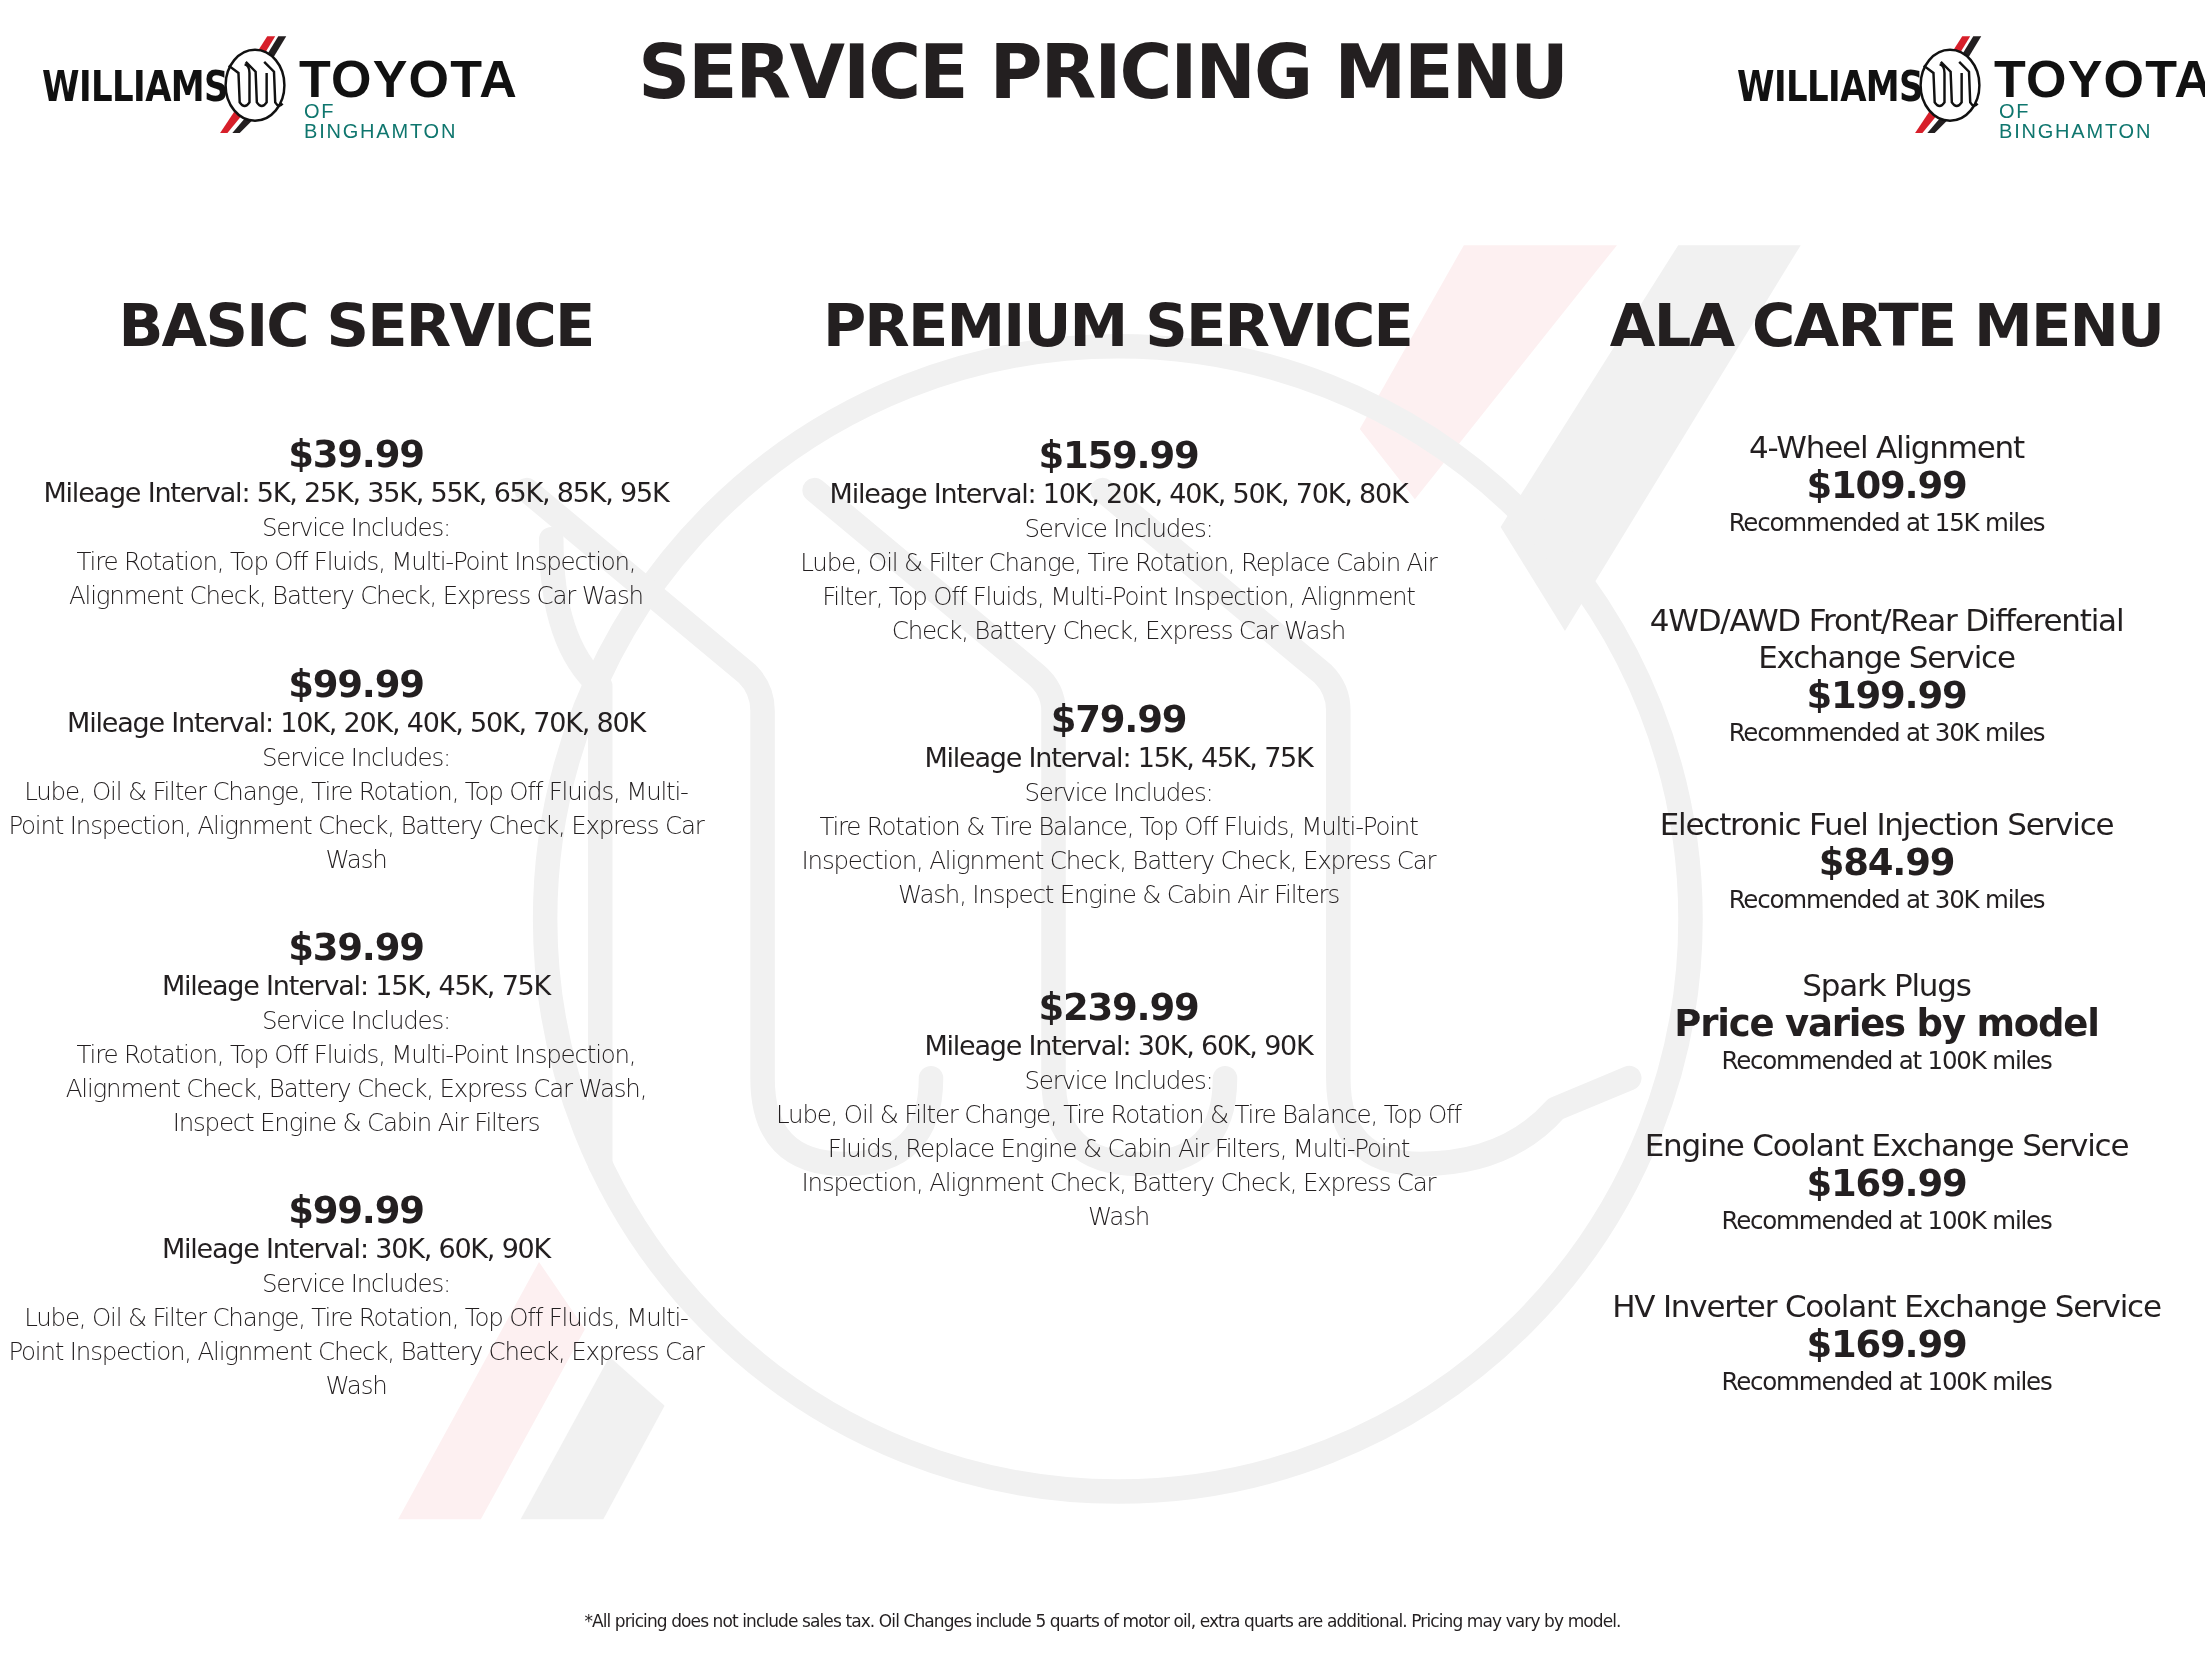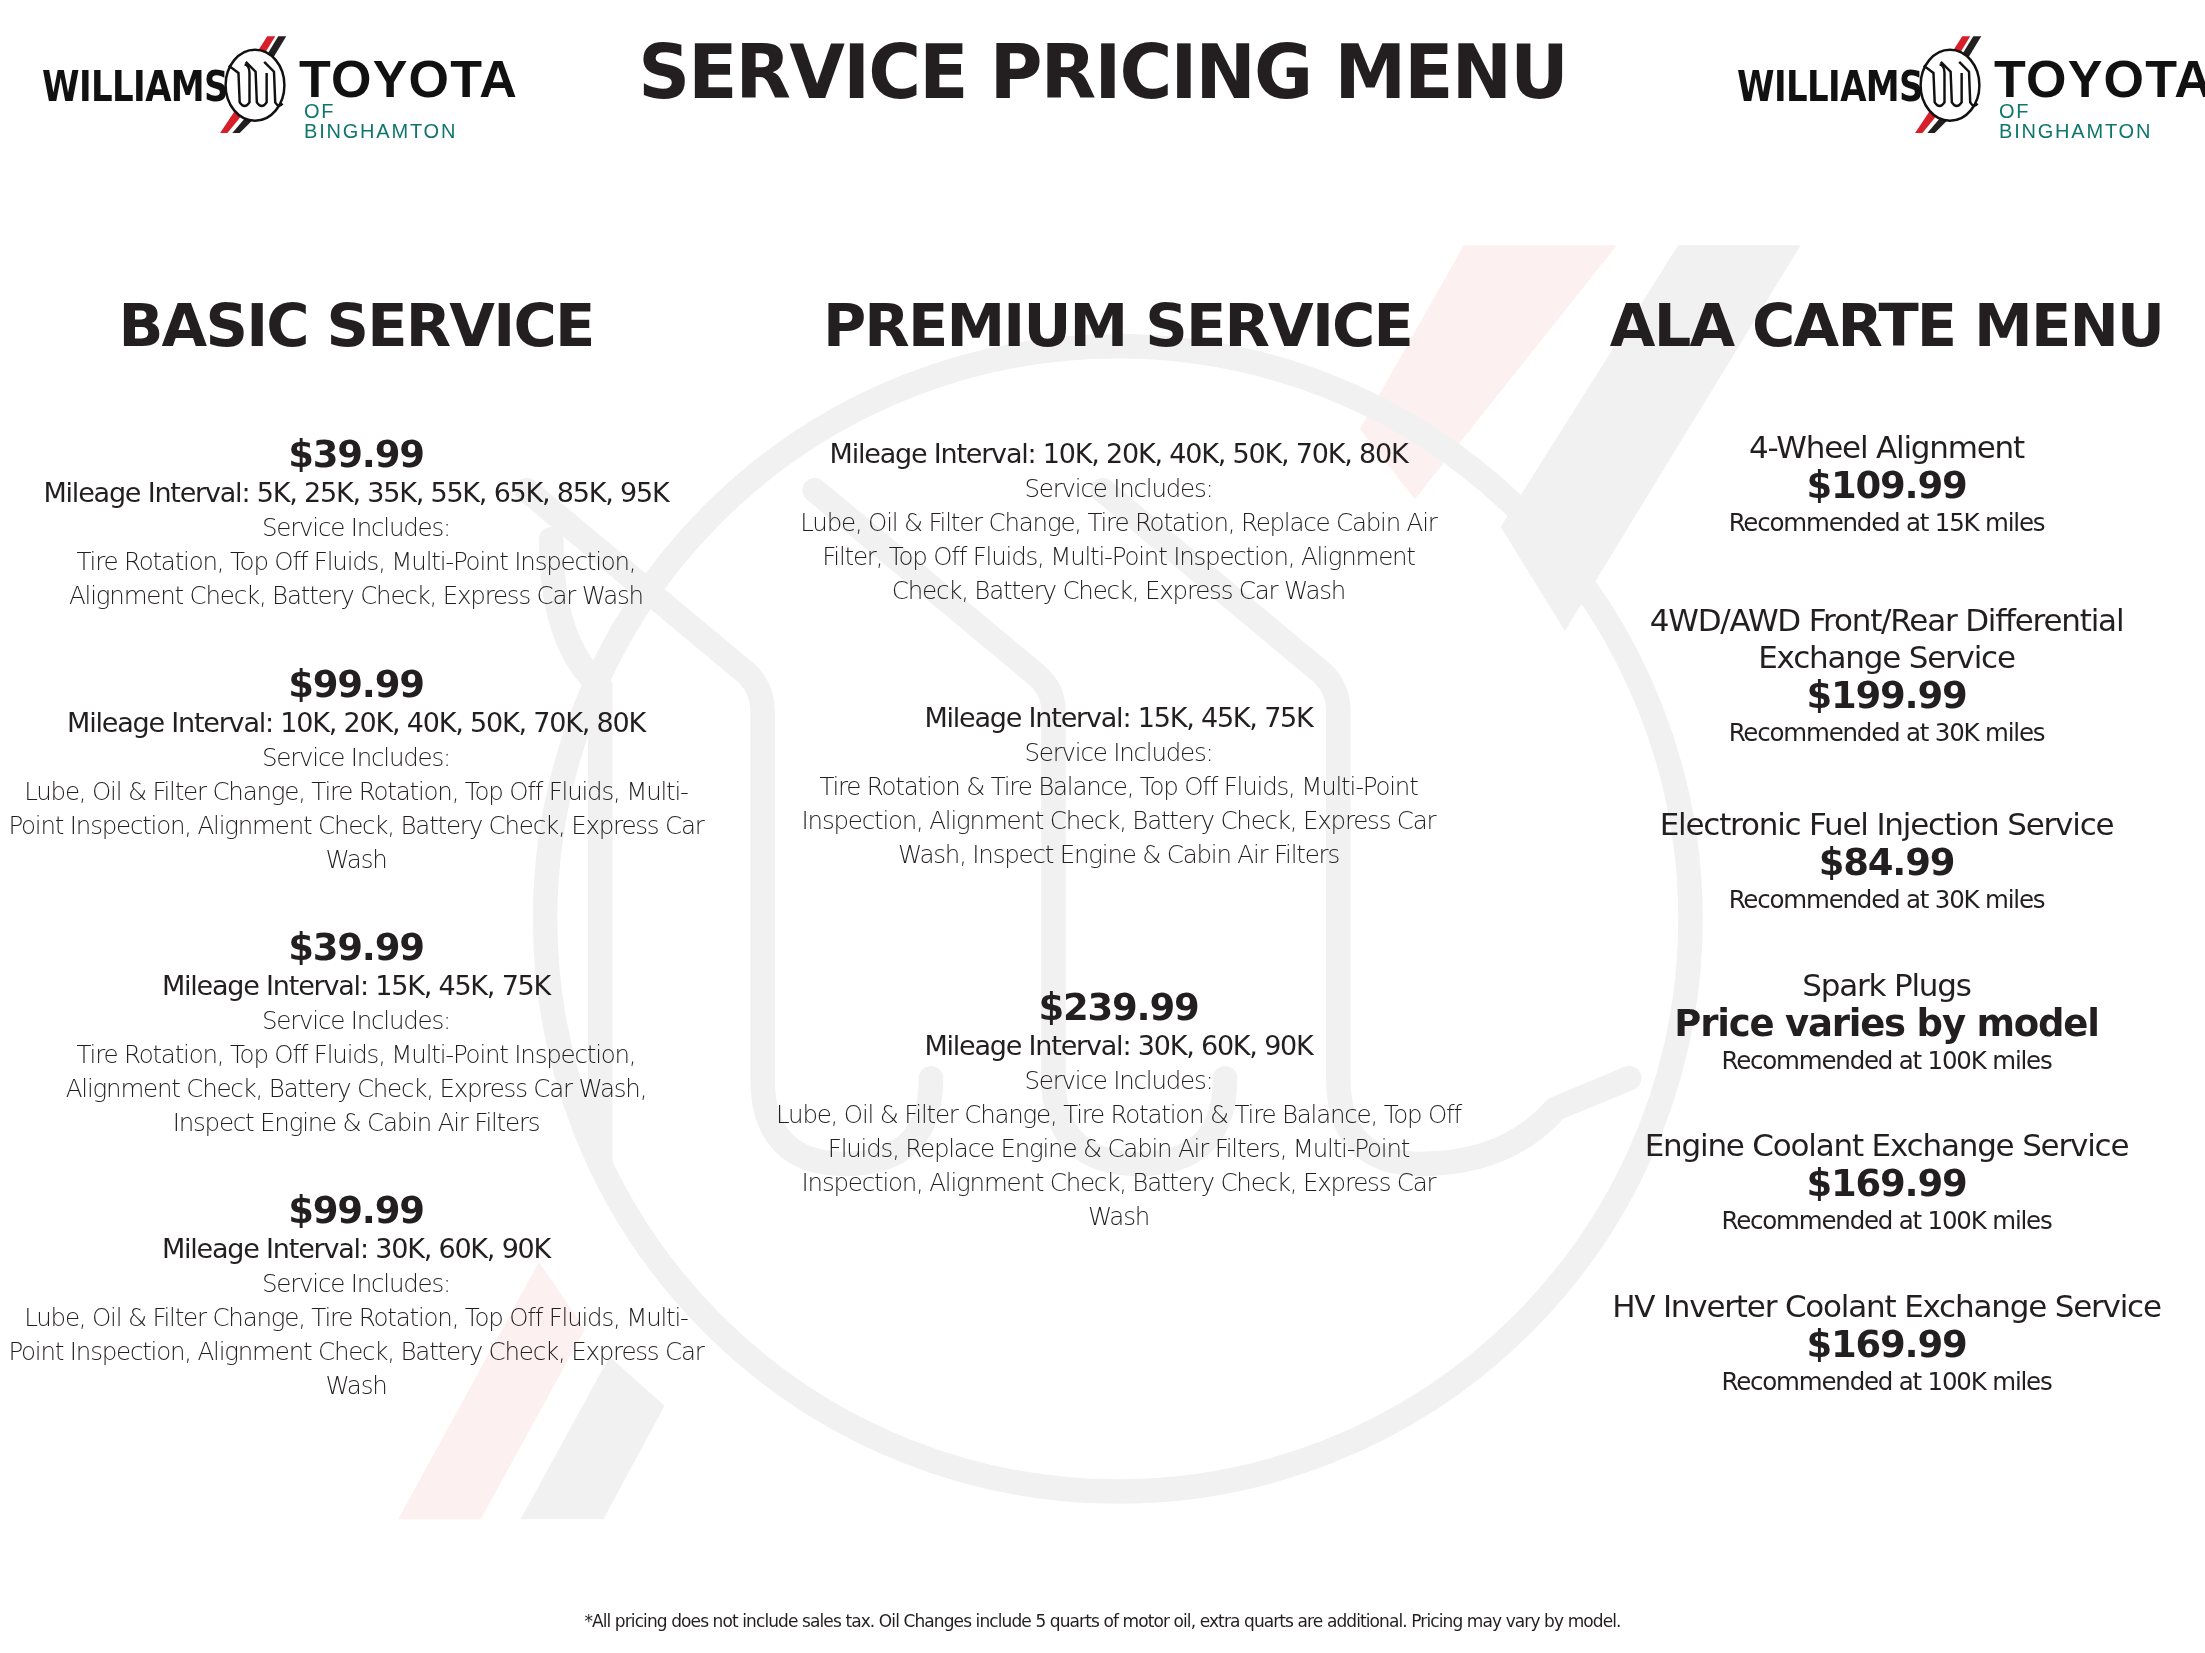--- a/index.html
+++ b/index.html
@@ -149,25 +149,27 @@
   <div class="pkg" style="top:1191px;">
     <div class="price">$99.99</div>
     <div class="mileage">Mileage Interval: 30K, 60K, 90K</div>
     <div class="incl-label">Service Includes:</div>
     <div class="incl">Lube, Oil &amp; Filter Change, Tire Rotation, Top Off Fluids, Multi-Point Inspection, Alignment Check, Battery Check, Express Car Wash</div>
   </div>
 </div>
 
 <div class="col" style="left:757px; top:0;">
   <div class="pkg" style="top:436px;">
+    <div class="price">$159.99</div>
     <div class="mileage">Mileage Interval: 10K, 20K, 40K, 50K, 70K, 80K</div>
     <div class="incl-label">Service Includes:</div>
     <div class="incl" style="padding:0 37px;text-align:center;">Lube, Oil &amp; Filter Change, Tire Rotation, Replace Cabin Air Filter,  Top Off Fluids, Multi-Point Inspection, Alignment Check, Battery Check, Express Car Wash</div>
   </div>
   <div class="pkg" style="top:700px;">
+    <div class="price">$79.99</div>
     <div class="mileage">Mileage Interval: 15K, 45K, 75K</div>
     <div class="incl-label">Service Includes:</div>
     <div class="incl" style="padding:0 24.5px;">Tire Rotation &amp; Tire Balance, Top Off Fluids, Multi-Point Inspection, Alignment Check, Battery Check, Express Car Wash, Inspect Engine &amp; Cabin Air Filters</div>
   </div>
   <div class="pkg" style="top:963px;margin-top:25px;">
     <div class="price">$239.99</div>
     <div class="mileage">Mileage Interval: 30K, 60K, 90K</div>
     <div class="incl-label">Service Includes:</div>
     <div class="incl" style="padding:0 18.4px;">Lube, Oil &amp; Filter Change, Tire Rotation &amp; Tire Balance, Top Off Fluids, Replace Engine &amp; Cabin Air Filters, Multi-Point Inspection, Alignment Check, Battery Check, Express Car Wash</div>
   </div>

